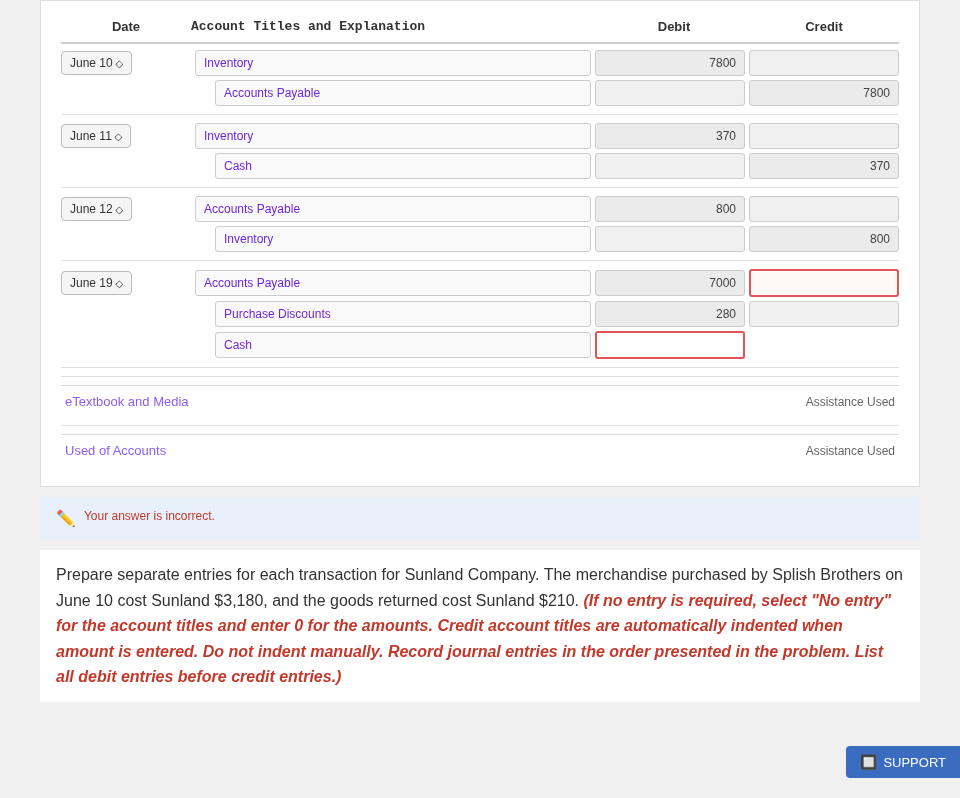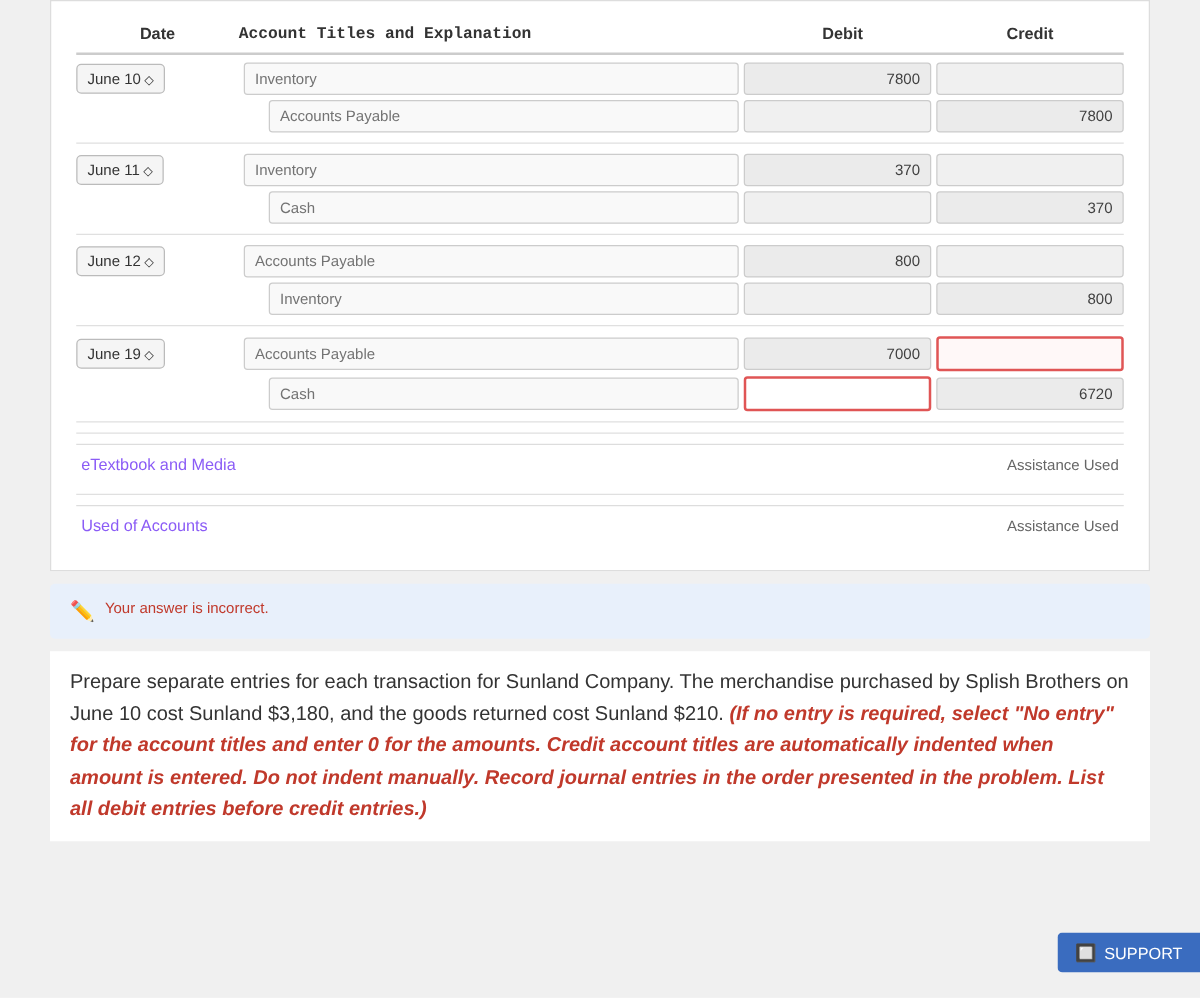--- a/index.html
+++ b/index.html
@@ -71,21 +71,21 @@
     .account-cell.indented {
       padding-left: 20px;
     }
     .account-input {
       width: 100%;
       padding: 5px 8px;
       border: 1px solid #ccc;
       border-radius: 3px;
       background: #f9f9f9;
       font-size: 12px;
-      color: #737373;
+      color: #6d28d9;
     }
     .amount-input {
       width: 100%;
       padding: 5px 8px;
       border: 1px solid #ccc;
       border-radius: 3px;
       background: #f0f0f0;
       font-size: 12px;
       color: #404040;
       text-align: right;
@@ -245,23 +245,28 @@
           <div class="entry-row">
             <div class="date-cell">
               <button class="date-btn">June 19</button>
             </div>
             <div class="account-cell"><input type="text" class="account-input" value="Accounts Payable" style=""></div>
             <div><input type="text" class="amount-input" readonly="" value="7000" style="background: rgb(235, 235, 235);"></div>
             <div><input type="text" class="amount-input highlight" style=""></div>
           </div>
           <div class="entry-row">
             <div class="date-cell"></div>
+            <div class="account-cell indented"><input type="text" class="account-input" value="Purchase Discounts" style=""></div>
+            <div><input type="text" class="amount-input" readonly="" value="280" style="background: rgb(235, 235, 235);"></div>
+            <div><input type="text" class="amount-input" style=""></div>
+          </div>
+          <div class="entry-row">
+            <div class="date-cell"></div>
             <div class="account-cell indented"><input type="text" class="account-input" value="Cash" style=""></div>
             <div><input type="text" class="amount-input error" style=""></div>
-            <div><input type="text" class="amount-input" readonly="" value="6720" style="background: rgb(235, 235, 235);"></div>
           </div>
           <hr class="divider">
         </div>
       </div>
 
     <hr class="divider">
 
     <div class="footer-row">
       <span class="footer-label">eTextbook and Media</span>
       <button class="assistance-btn">Assistance Used</button>

